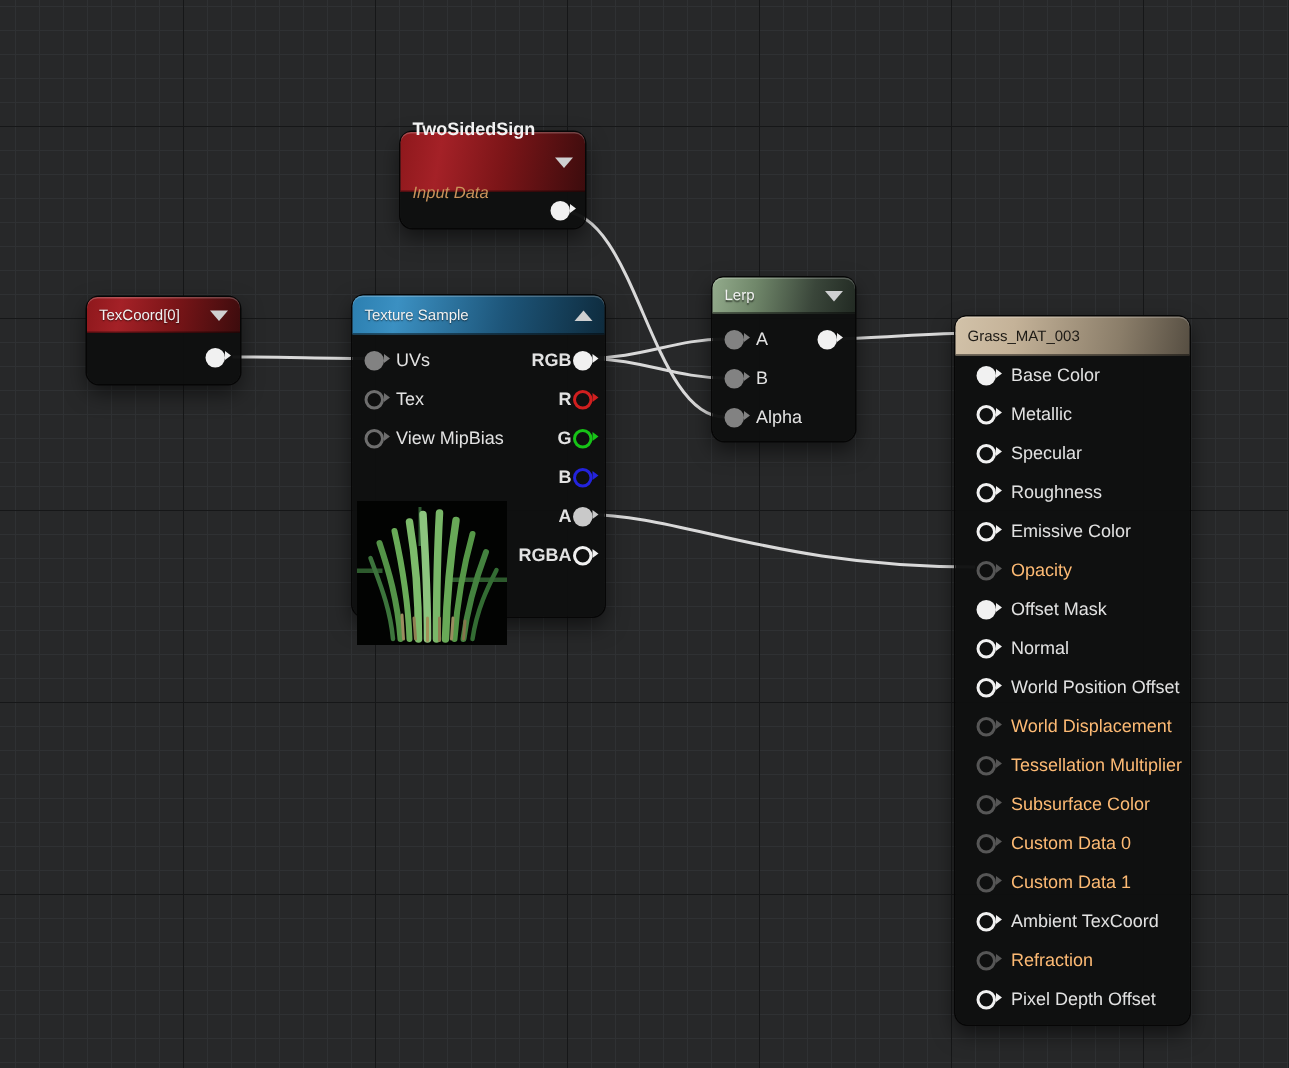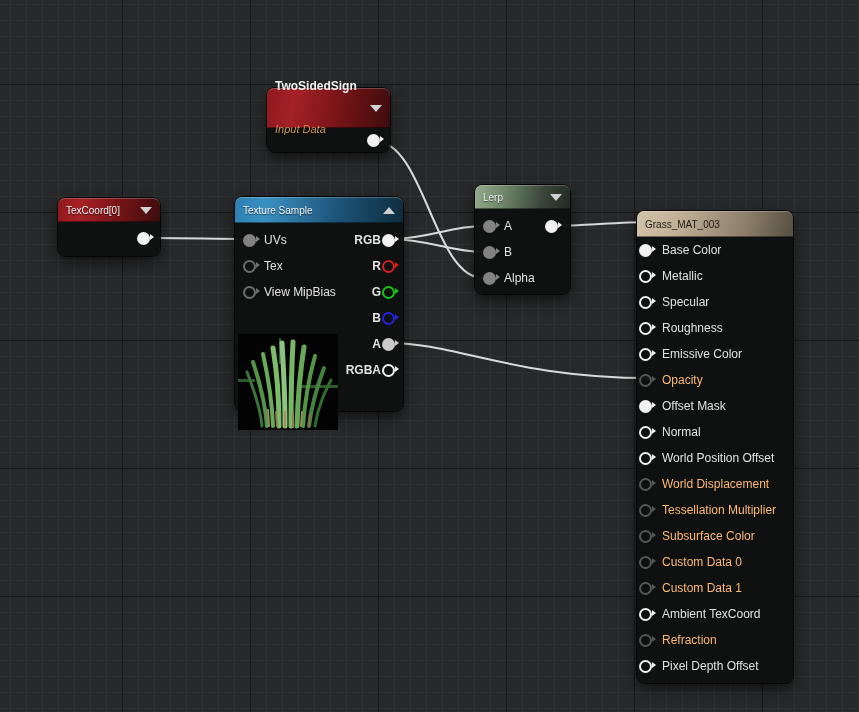--- a/index.html
+++ b/index.html
@@ -56,21 +56,21 @@
 
   .pin{position:relative;display:inline-block;width:13px;height:13px;flex:0 0 13px;box-sizing:border-box;border-radius:50%;}
   .pin::after{content:"";position:absolute;left:13px;top:2.8px;
     border-top:3.6px solid transparent;border-bottom:3.6px solid transparent;border-left:4.5px solid currentColor;}
   .pin.ring{border:2.5px solid currentColor;}
   .pin.ring::after{left:10.5px;top:0.4px;}
   .pin.fill{background:currentColor;}
   .c-white{color:#f1f1f1;} .c-soft{color:#c9c9c9;} .c-ingray{color:#828282;} .c-ringgray{color:#6e6e6e;}
   .c-red{color:#d01f1f;} .c-green{color:#17c317;} .c-blue{color:#2323dd;} .c-dim{color:#565656;}
 
-  .mat-row{padding:0 2px;}
+  .mat-row{padding:0 14px;}
   .mat-row .plabel{margin-left:10px;}
 
   .preview{position:absolute;left:3px;top:111px;width:100px;height:96px;background:#000;}
   .out-only{justify-content:flex-end;}
 </style>
 </head>
 <body>
 
 <div id="canvas">
 

